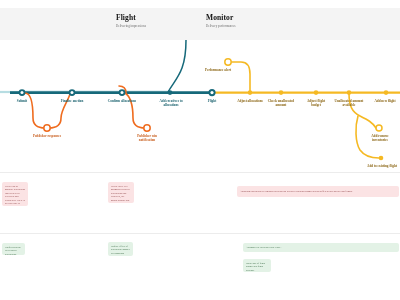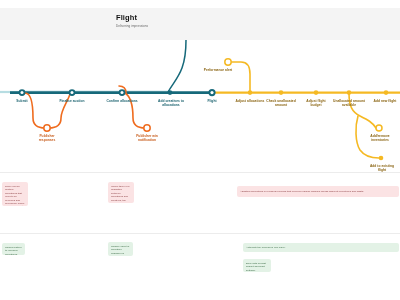--- a/index.html
+++ b/index.html
@@ -3,21 +3,21 @@
 <meta charset="utf-8">
 <style>
   html,body{margin:0;padding:0;}
   body{
     width:400px;height:300px;overflow:hidden;
     background:#ffffff;
     font-family:"Liberation Sans", sans-serif;
     color:#1d1d1d;
     position:relative;
   }
-  .stage{position:absolute;inset:0;}
+  .stage{position:absolute;inset:0;font-family:Liberation Serif, serif;}
 
   
   .header-band{
     position:absolute;left:0;top:8px;width:400px;height:32px;
     background:#f4f4f4;
   }
   .phase{position:absolute;top:13px;}
   .phase-title{
     font-size:7.5px;font-weight:bold;letter-spacing:0.1px;
     color:#111111;line-height:9px;
@@ -63,20 +63,24 @@
 
 <div class="stage">
 
   <div class="header-band"></div>
 
   <div class="phase" id="phase-flight">
     <div class="phase-title">Flight</div>
     <div class="phase-sub">Delivering impressions</div>
   </div>
 
+  <div class="phase" id="phase-monitor">
+    <div class="phase-title">Monitor</div>
+    <div class="phase-sub">Delivery performances</div>
+  </div>
 
   <div class="lane-sep" style="top:172px"></div>
   <div class="lane-sep" style="top:233px"></div>
 
   <svg class="flow" viewBox="0 0 400 300">
 
     <path d="M0 92 L22 92" stroke="#b7dde2" stroke-width="2.2" fill="none"></path>
     <path d="M22 91.2 L170 91.2" stroke="#cfe8ec" stroke-width="1.2" fill="none"></path>
 
     <path d="M186 40 C186 72, 176 78, 168 92" stroke="#16697a" stroke-width="1.5" fill="none"></path>

